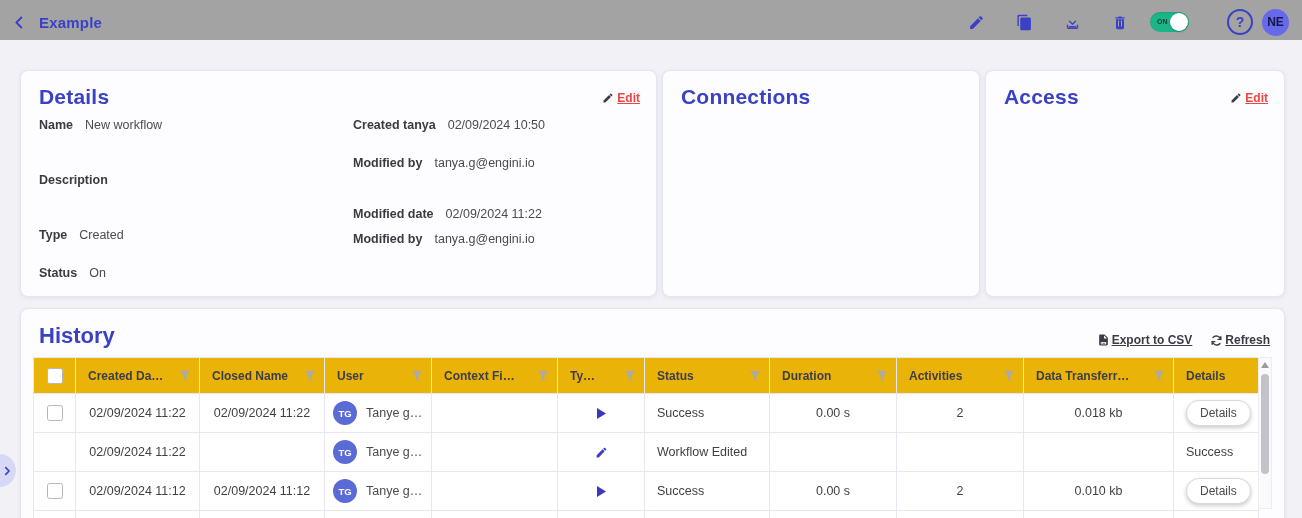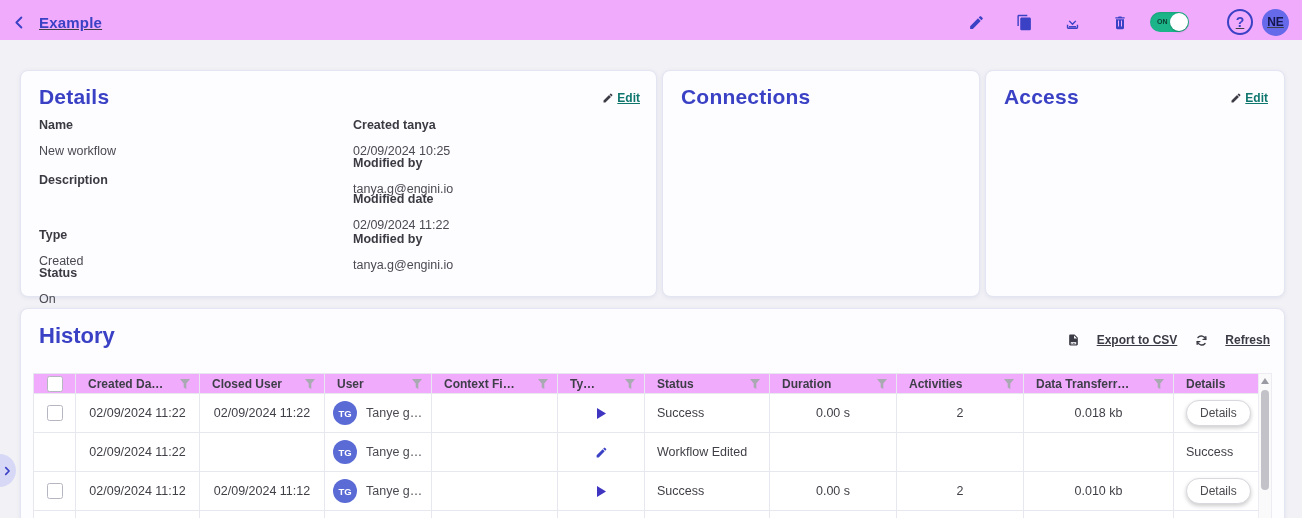--- a/index.html
+++ b/index.html
@@ -5,24 +5,23 @@
   * { margin:0; padding:0; box-sizing:border-box; }
   html,body { width:1302px; height:518px; overflow:hidden; }
   body {
     font-family:"Liberation Sans", sans-serif;
     background:#f1f1f6;
     position:relative;
     color:#3f3f47;
   }
   
   .topbar {
-    height:40px; background:#f0abfc;
+    height:40px; background:#a3a3a3;
     display:flex; align-items:center; justify-content:space-between;
     padding:4px 13px 0 12px;
-    text-decoration:underline;
   }
   .topbar-left { display:flex; align-items:center; gap:12px; }
   .back-btn { display:flex; align-items:center; cursor:pointer; }
   .page-title { font-size:15px; font-weight:700; color:#3a41c5; letter-spacing:.2px; }
   .topbar-right { display:flex; align-items:center; }
   .tb-icon { width:48px; display:flex; justify-content:center; align-items:center; cursor:pointer; }
   .toggle {
     width:39px; height:20px; border-radius:11px; background:#1cb589;
     position:relative; margin:0 10px 0 6px; cursor:pointer;
     box-shadow:inset 0 1px 2px rgba(0,0,0,.12);
@@ -47,46 +46,46 @@
   }
   
   .card {
     position:absolute; background:#fdfdff;
     border:1px solid #e4e5f2; border-radius:8px;
     box-shadow:0 1px 4px rgba(90,90,150,.10);
   }
   .card-title { font-size:21px; font-weight:700; color:#3a41c5; letter-spacing:.2px; }
   .edit-link {
     display:inline-flex; align-items:center; gap:3px;
-    font-size:12px; font-weight:700; color:#0f766e;
+    font-size:12px; font-weight:700; color:#ef4444;
     text-decoration:underline; cursor:pointer;justify-content:flex-end;
   }
   #card-details    { left:20px;  top:70px; width:637px; height:227px; }
   #card-connections{ left:662px; top:70px; width:318px; height:227px; }
   #card-access     { left:985px; top:70px; width:300px; height:227px; }
   .card-head { position:absolute; top:14px; left:18px; }
   .card-edit { position:absolute; top:20px; right:16px; }
-  .field { position:absolute; display:flex; align-items:baseline; gap:12px; font-size:12.5px;flex-direction:column; }
+  .field { position:absolute; display:flex; align-items:baseline; gap:12px; font-size:12.5px; }
   .field .lbl { font-weight:700; color:#3a3a42; }
   .field .val { color:#4a4a52; }
   
   #card-history { left:20px; top:308px; width:1265px; height:260px; padding:0 12px; }
-  .history-head { position:relative; height:64px; }
+  .history-head { position:relative; height:48px; }
   .history-title { position:absolute; left:6px; top:14px; font-size:22px; font-weight:700; color:#3a41c5; }
   .history-actions { position:absolute; right:2px; top:24px; display:flex; gap:18px; }
   .action-link {
-    display:inline-flex; align-items:center; gap:17px;
+    display:inline-flex; align-items:center; gap:2px;
     font-size:12px; font-weight:700; color:#3b3b45;
     text-decoration:underline; cursor:pointer;
   }
   .table-wrap { position:relative; width:1239px; }
   table { border-collapse:collapse; table-layout:fixed; width:1225px; background:#fff; }
   th, td { border:1px solid #e7e7f0; overflow:hidden; white-space:nowrap; }
   thead th {
-    background:#f0abfc; height:20px; font-size:12px; font-weight:700; color:#3e3e48;
+    background:#eab308; height:36px; font-size:12px; font-weight:700; color:#3e3e48;
     text-align:left; padding:0 8px 0 12px;
   }
   .th-inner { display:flex; align-items:center; justify-content:space-between; }
   tbody td { height:39px; font-size:12.5px; color:#3f3f47; background:#fff; padding:0 8px; }
   td.center, th.center { text-align:center; }
   td.left { text-align:left; padding-left:12px; }
   .cb {
     appearance:none; -webkit-appearance:none; width:16px; height:16px;
     border:1.5px solid #b6b6c0; border-radius:2.5px; background:#fff;
     cursor:pointer; display:block; margin:0 auto;
@@ -208,27 +207,27 @@
     <span class="lbl">Type</span>
     <span class="val">Created</span>
   </div>
   <div class="field" style="left:18px; top:195px;">
     <span class="lbl">Status</span>
     <span class="val">On</span>
   </div>
 
   <div class="field" style="left:332px; top:47px;">
     <span class="lbl">Created tanya</span>
-    <span class="val">02/09/2024 10:25</span>
+    <span class="val">02/09/2024 10:50</span>
   </div>
   <div class="field" style="left:332px; top:85px;">
     <span class="lbl">Modified by</span>
     <span class="val">tanya.g@engini.io</span>
   </div>
-  <div class="field" style="left:332px; top:121px;">
+  <div class="field" style="left:332px; top:136px;">
     <span class="lbl">Modified date</span>
     <span class="val">02/09/2024 11:22</span>
   </div>
   <div class="field" style="left:332px; top:161px;">
     <span class="lbl">Modified by</span>
     <span class="val">tanya.g@engini.io</span>
   </div>
 </div>
 
 <div class="card" id="card-connections">
@@ -299,21 +298,21 @@
                 <span>Created Da…</span>
                 <span>
                   <svg width="12" height="12" viewBox="0 0 12 12" fill="#a9a9b2">
                     <path d="M1 1h10L7.3 5.6V11L4.7 9.5V5.6L1 1z"></path>
                   </svg>
                 </span>
               </span>
             </th>
           <th>
               <span class="th-inner">
-                <span>Closed User</span>
+                <span>Closed Name</span>
                 <span>
                   <svg width="12" height="12" viewBox="0 0 12 12" fill="#a9a9b2">
                     <path d="M1 1h10L7.3 5.6V11L4.7 9.5V5.6L1 1z"></path>
                   </svg>
                 </span>
               </span>
             </th>
           <th>
               <span class="th-inner">
                 <span>User</span>

